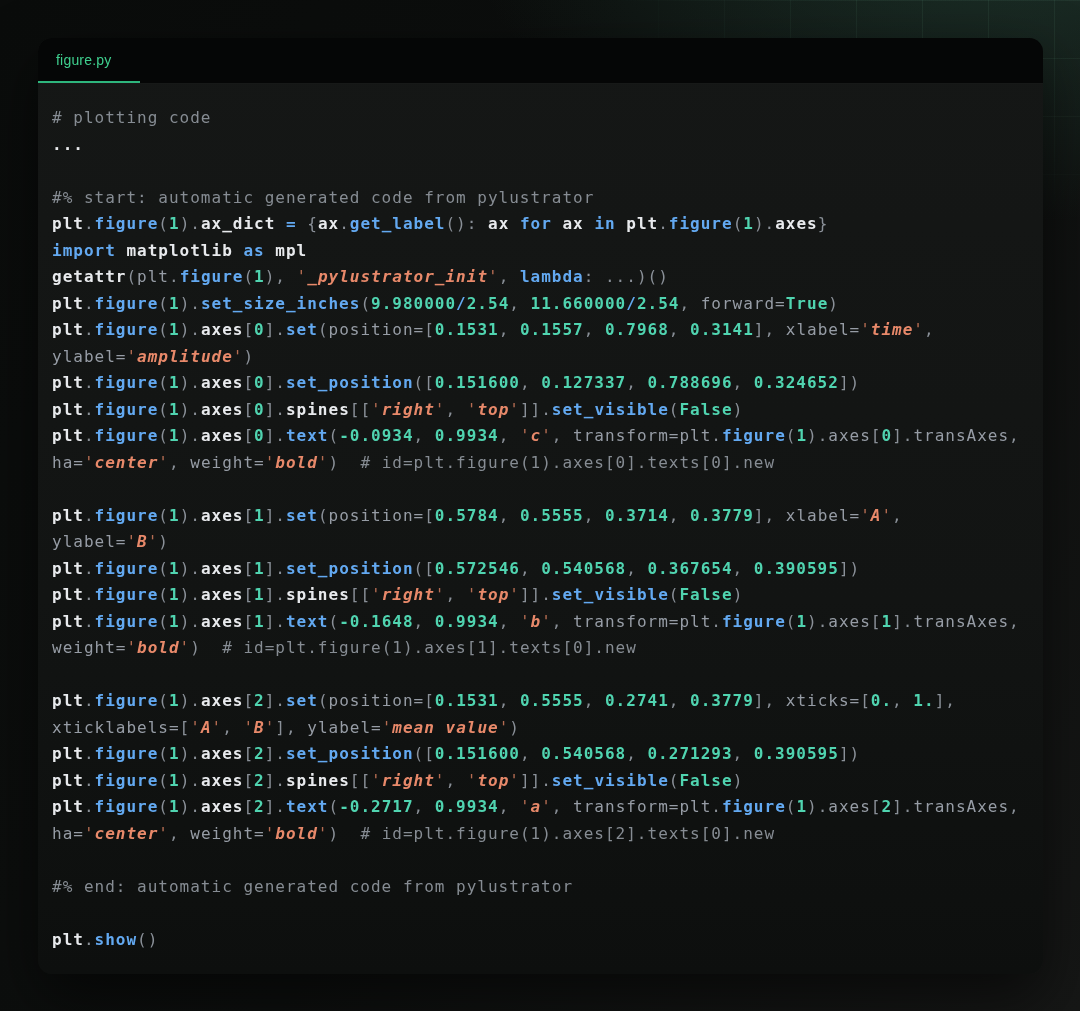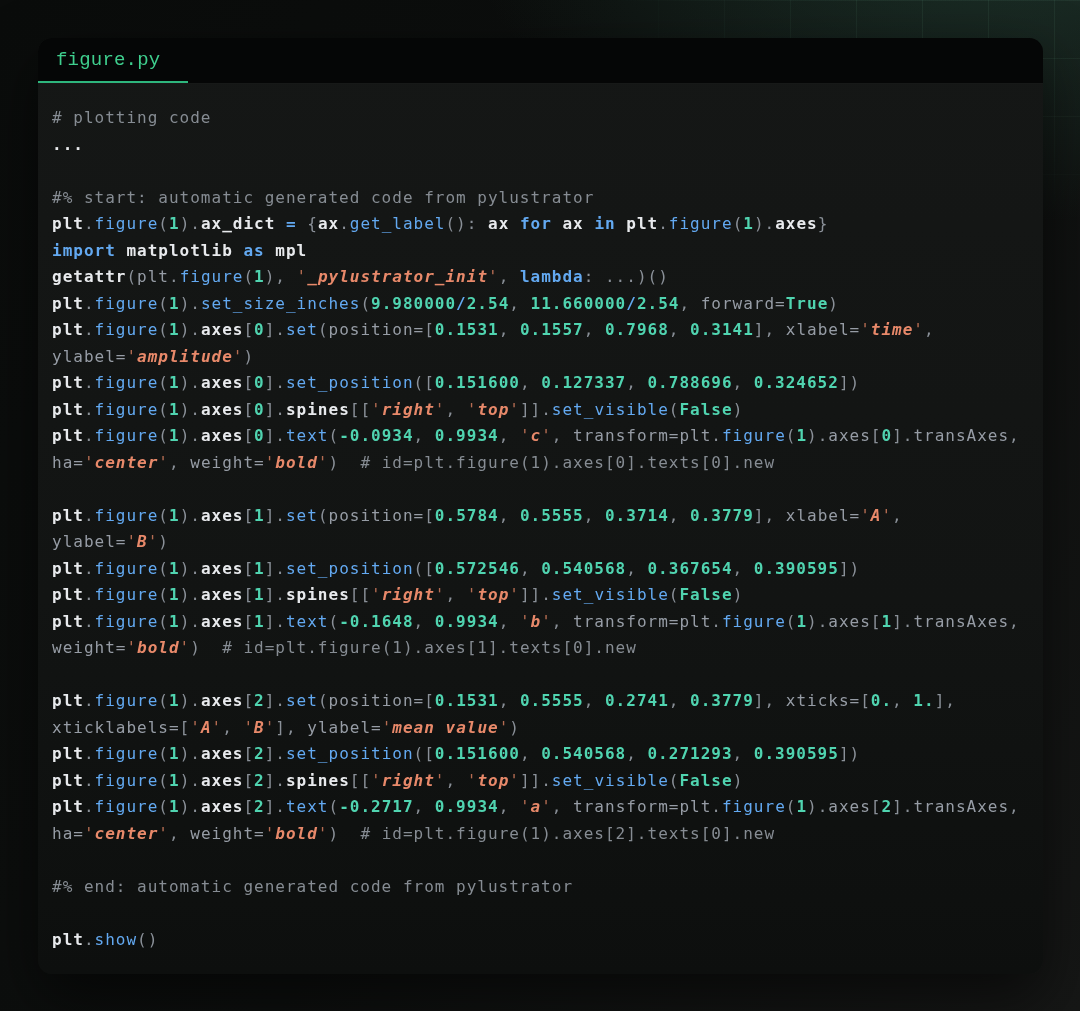--- a/index.html
+++ b/index.html
@@ -43,38 +43,37 @@
     box-shadow:0 24px 60px rgba(0,0,0,.55);
   }
   .tabbar{
     height:46px;background:#050606;display:flex;align-items:stretch;
     border-bottom:1px solid #17191,8;border-bottom:1px solid #171918;
   }
   .tab{
     display:flex;align-items:center;
     padding:0 28px 0 18px;
     color:var(--accent);
-    font-size:19px;font-weight:500;letter-spacing:.2px;
+    font-size:14px;font-weight:500;letter-spacing:.2px;
     border-bottom:2px solid var(--underline);
     cursor:pointer;
-    font-family:Liberation Mono, monospace;
   }
   .code{
     padding:21px 18px 0 14px;
     font-family:"DejaVu Sans Mono",monospace;
     font-size:16px;line-height:26.5px;letter-spacing:1px;
     white-space:pre;
   }
   .line{height:26.5px;white-space:pre;}
   .tk-com{color:var(--tk-comment);}
   .tk-fg{color:var(--tk-foreground);font-weight:600;}
   .tk-pun{color:var(--tk-punctuation);}
   .tk-par{color:var(--tk-parameter);}
   .tk-key{color:var(--tk-keyword_function);font-weight:600;}
-  .tk-fun{color:var(--tk-keyword_function);font-weight:400;}
+  .tk-fun{color:var(--tk-keyword_function);font-weight:700;}
   .tk-num{color:var(--tk-number_constant);font-weight:600;}
   .tk-str{color:var(--tk-string);font-weight:600;font-style:italic;}
   .tk-strq{color:var(--tk-string_quote);}
 </style>
 </head>
 <body>
 
 <div class="bg"></div>
 <div class="bg-grid"></div>
 

